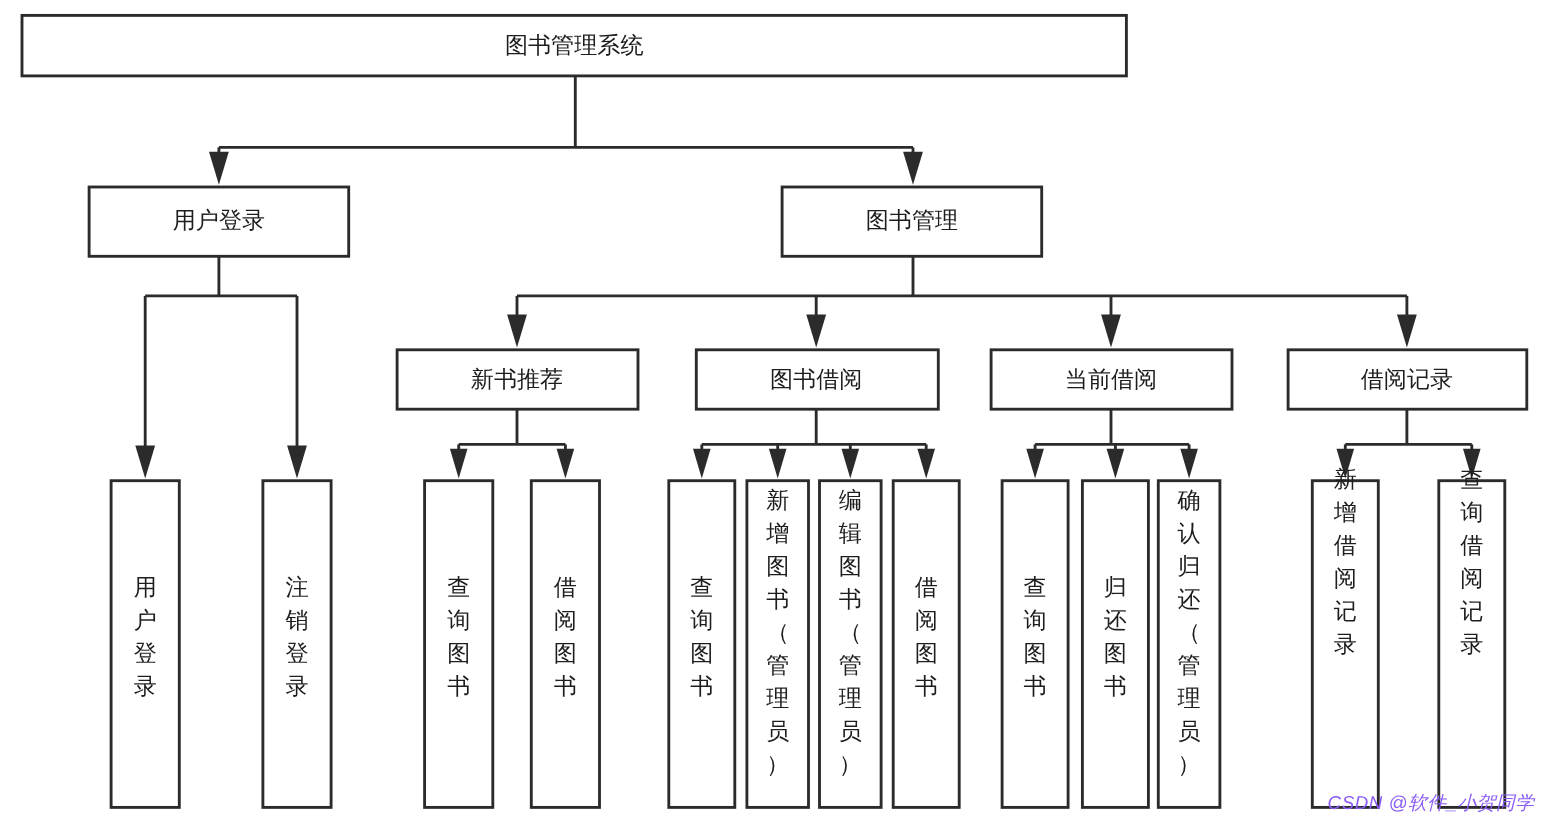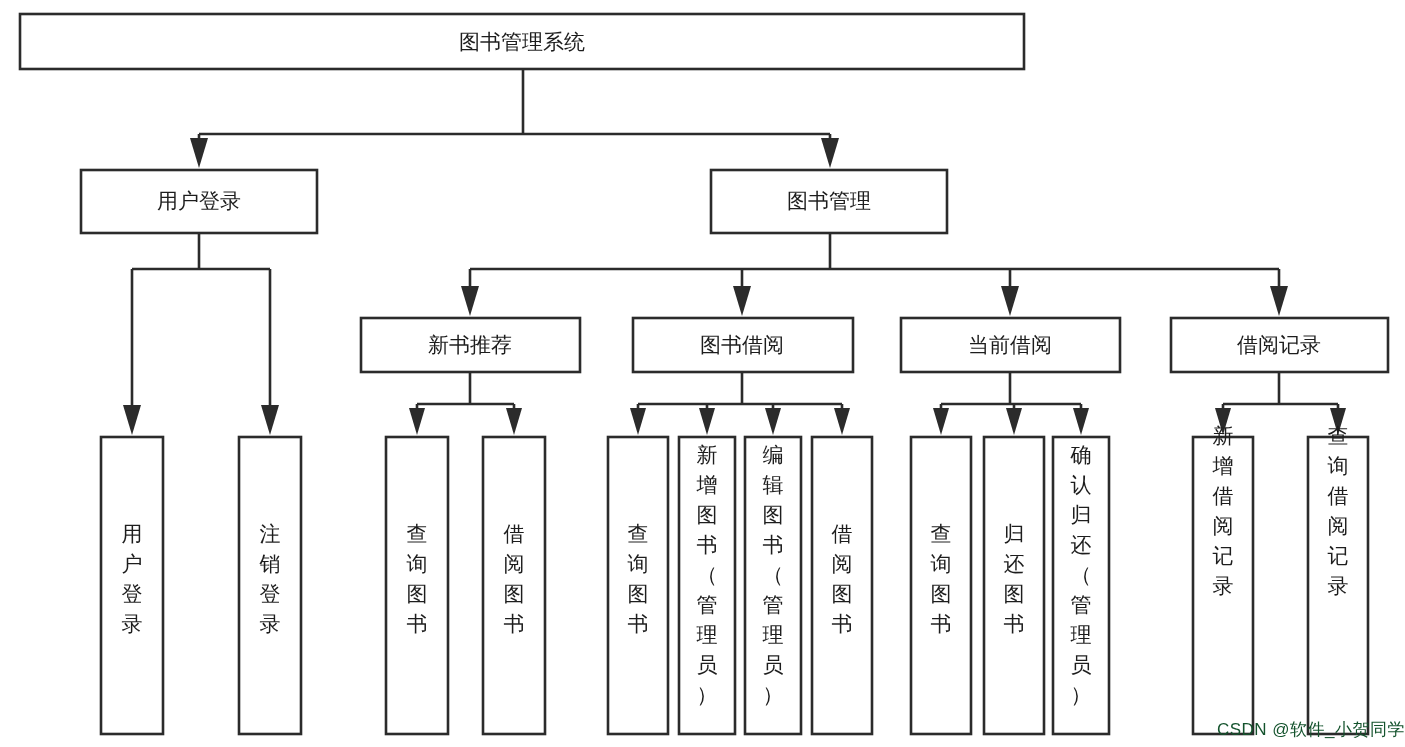--- a/index.html
+++ b/index.html
@@ -52,28 +52,29 @@
   }
   .node-label-v {
     font-family: "Liberation Sans", "DejaVu Sans", sans-serif;
     font-size: 21px;
     fill: #1d1d1d;
     text-anchor: middle;
     white-space: pre;
   }
   .watermark {
     position: absolute;
-    right: 0;
+    right: 10px;
     bottom: 6px;
     font-family: "Liberation Sans", "DejaVu Sans", sans-serif;
     font-size: 17px;
-    color: #14532d;
+    color: #8b5cf6;
     letter-spacing: 0.5px;
     user-select: none;
     pointer-events: none;
+    font-style: italic;
   }
 </style>
 </head>
 <body>
 
 <div id="diagram-root">
 
   <svg class="diagram-canvas" viewBox="0 0 1405 747">
 
     <g>

